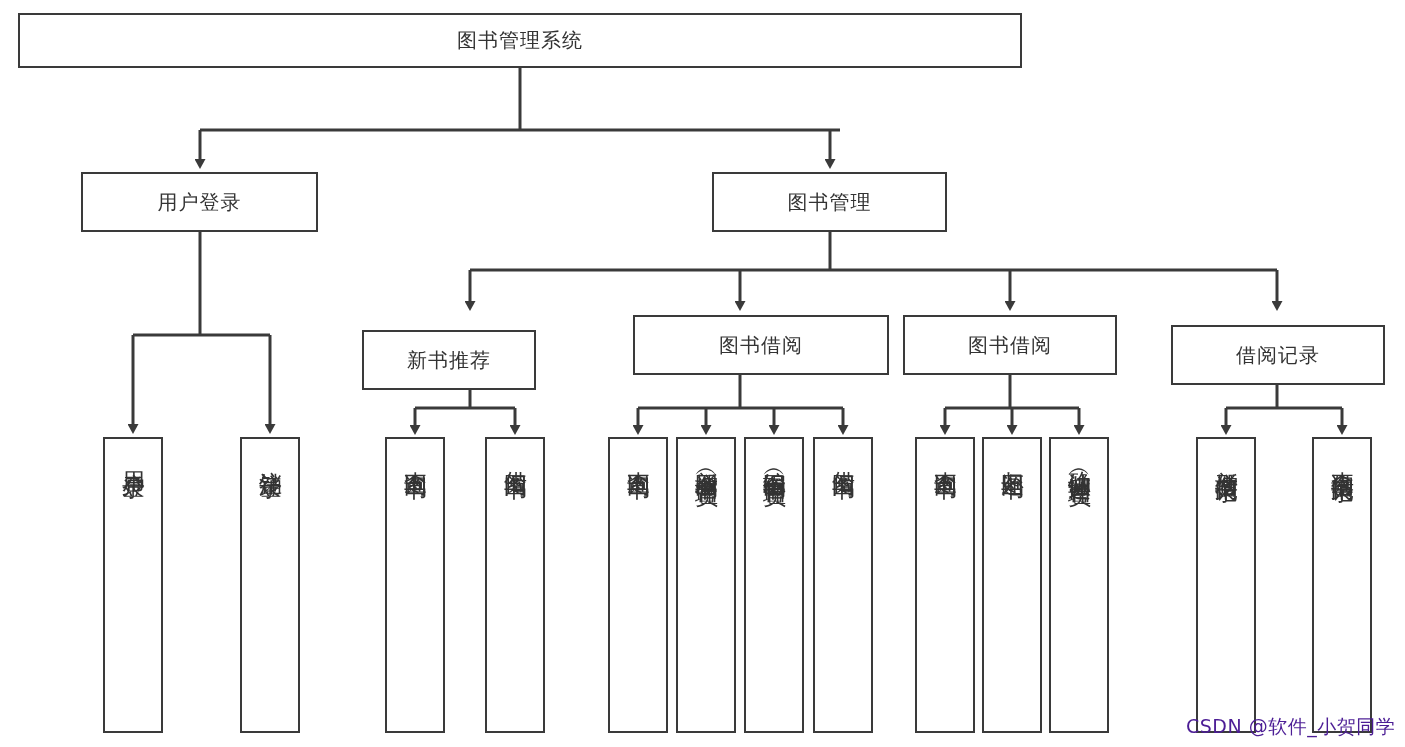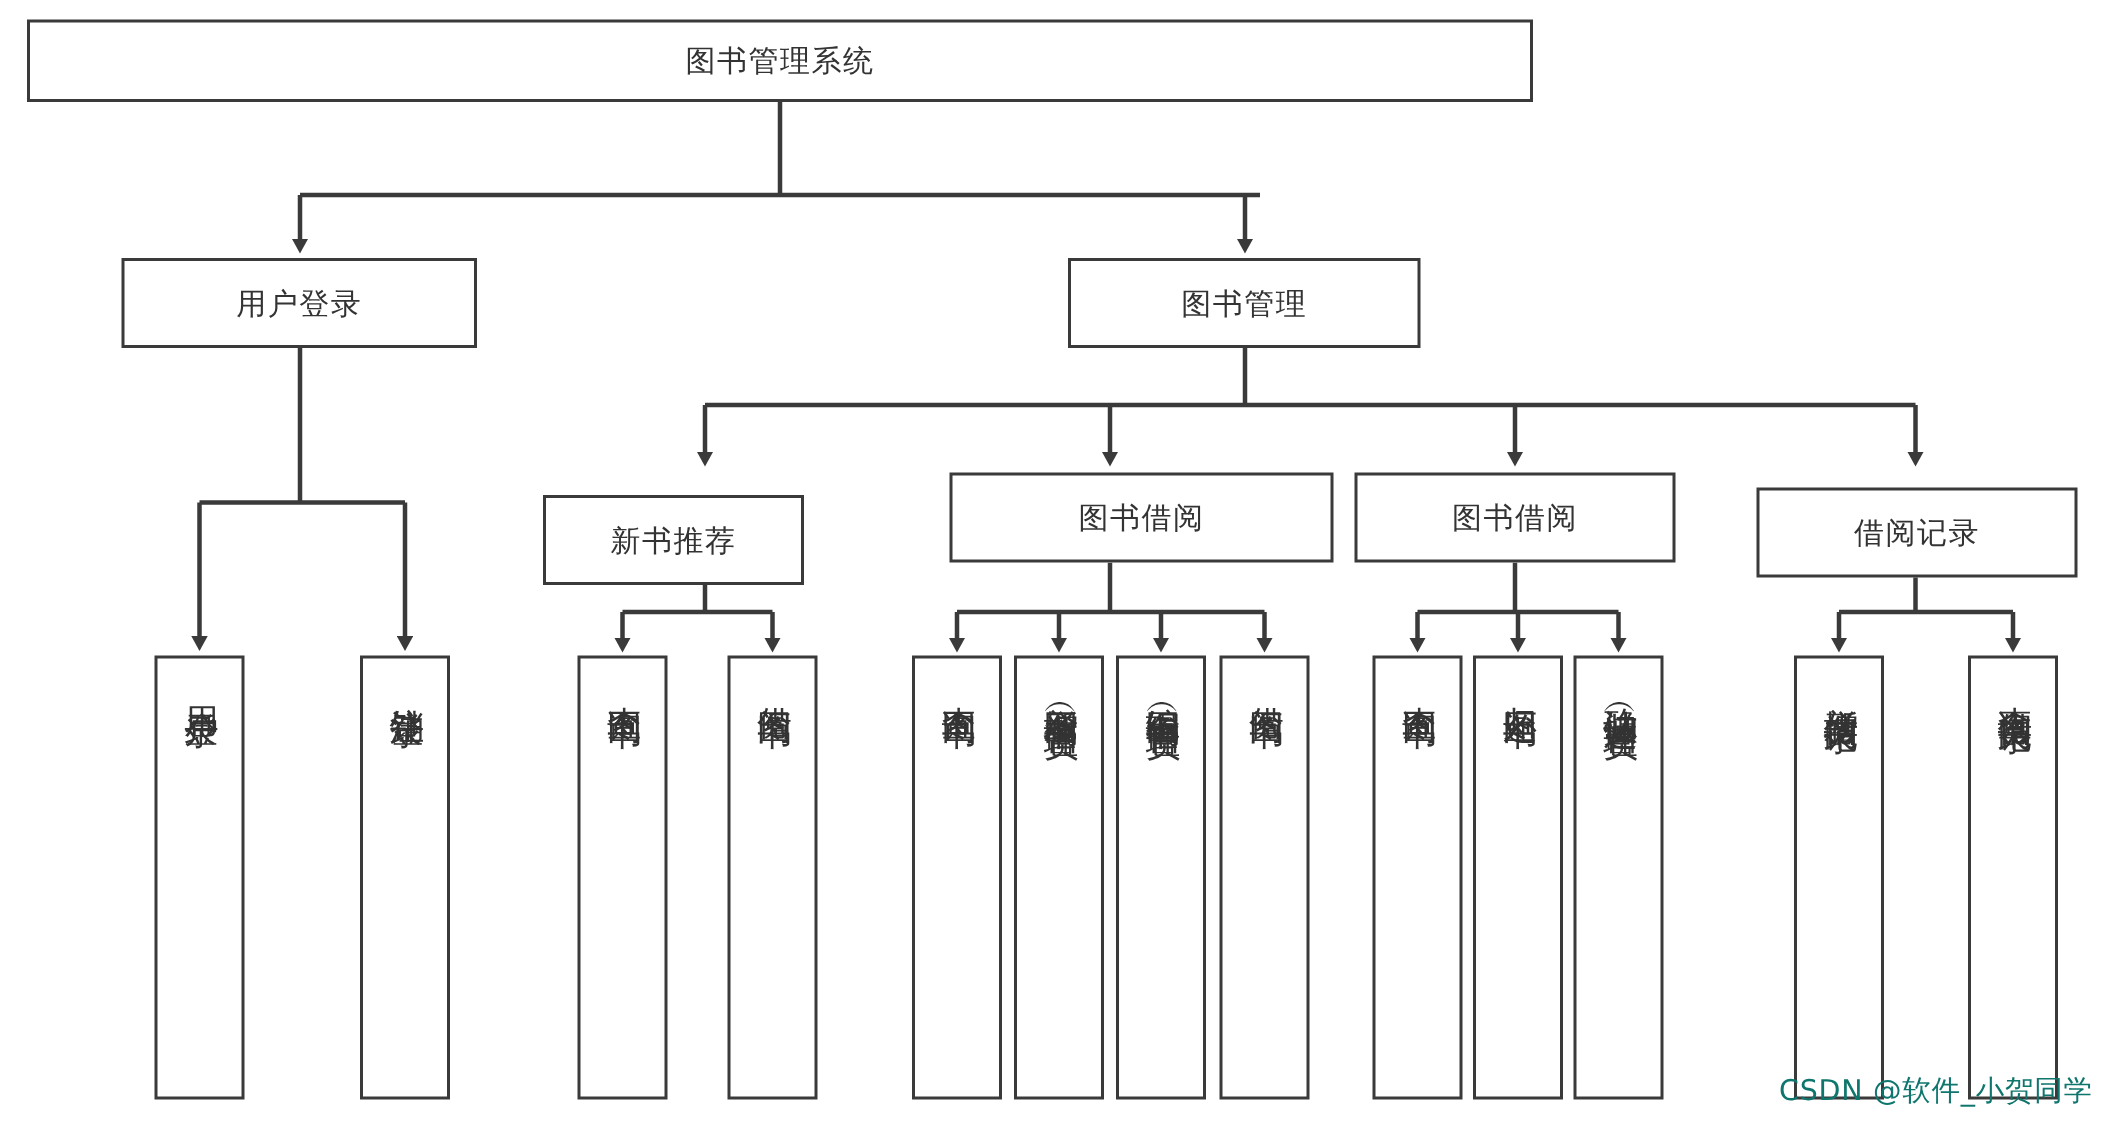--- a/index.html
+++ b/index.html
@@ -53,21 +53,21 @@
   }
   .node.vert {
     align-items: flex-start;
     justify-content: center;
   }
   .watermark {
     position: absolute;
     left: 1186px;
     top: 714px;
     font-size: 19px;
-    color: #0f766e;
+    color: #4c1d95;
     white-space: nowrap;
     letter-spacing: 0.5px;
   }
 </style>
 </head>
 <body>
 
 <div id="canvas">
 
   <svg class="wires" viewBox="0 0 1405 747" xmlns="http://www.w3.org/2000/svg">

